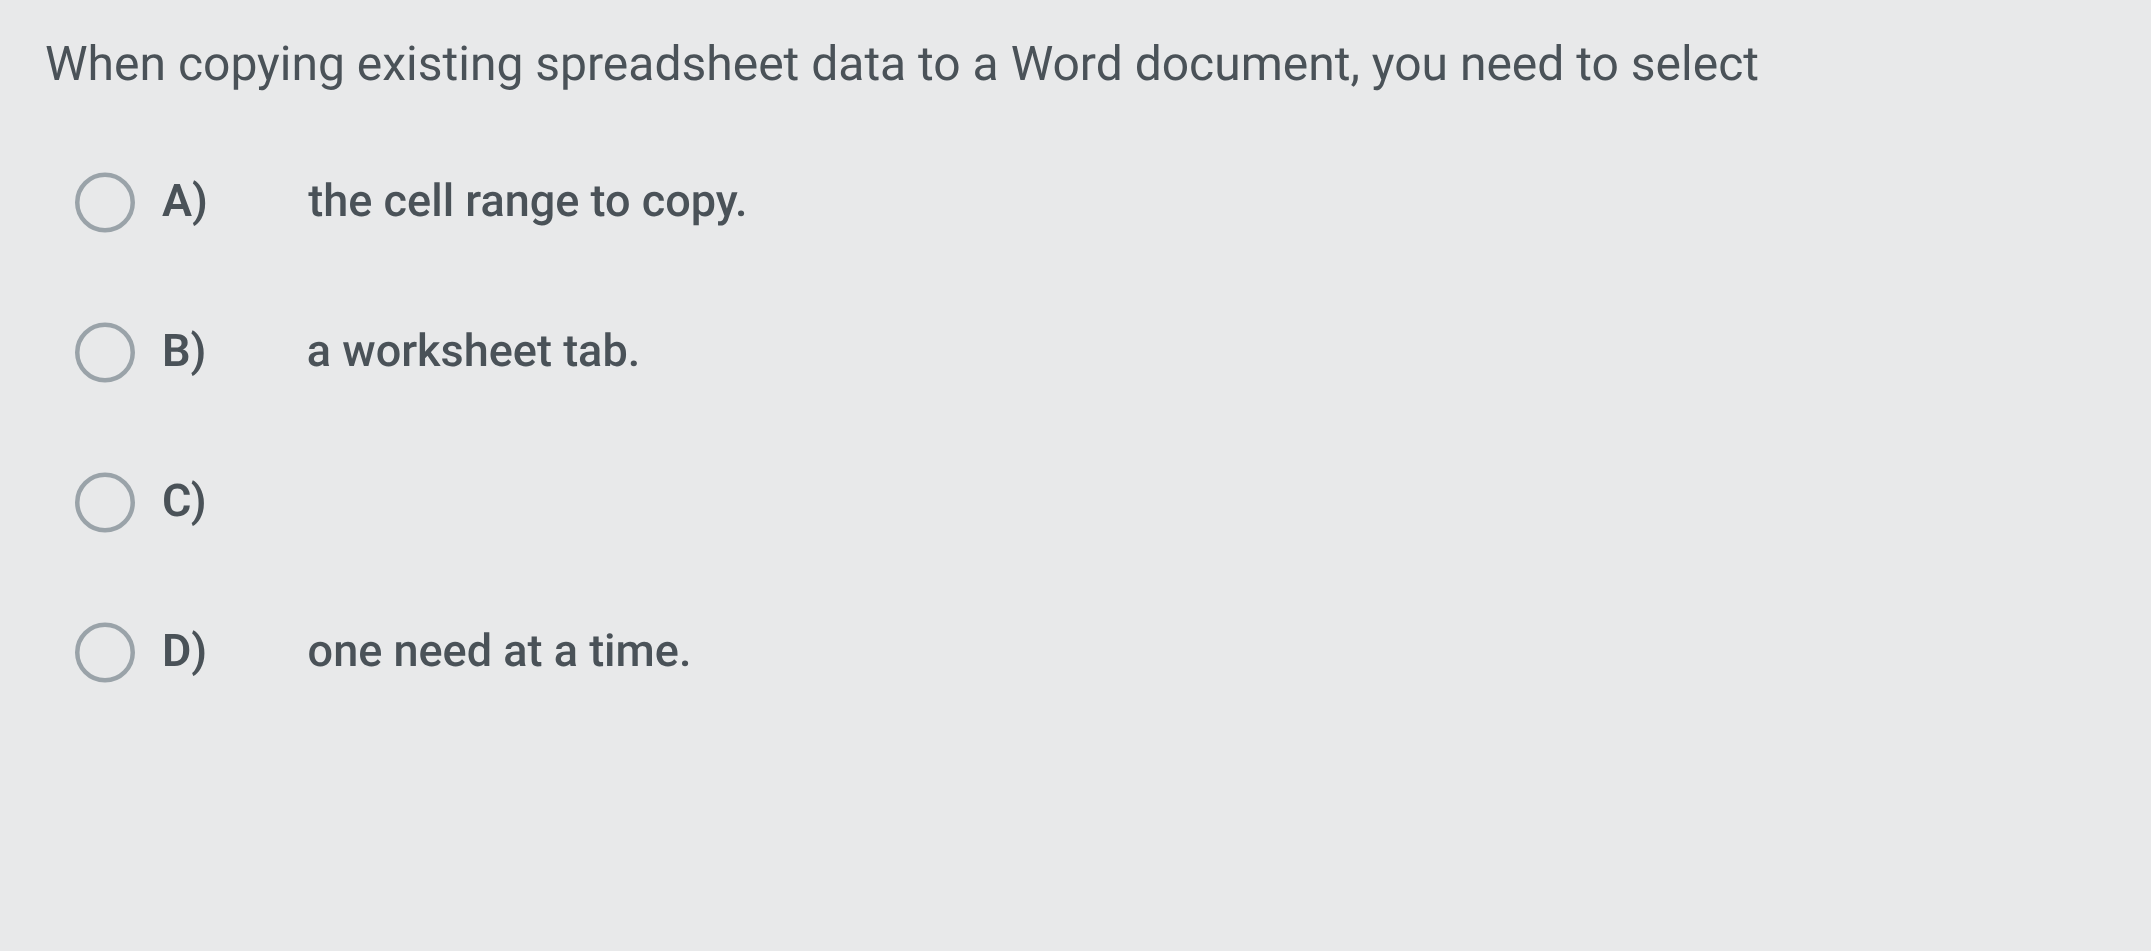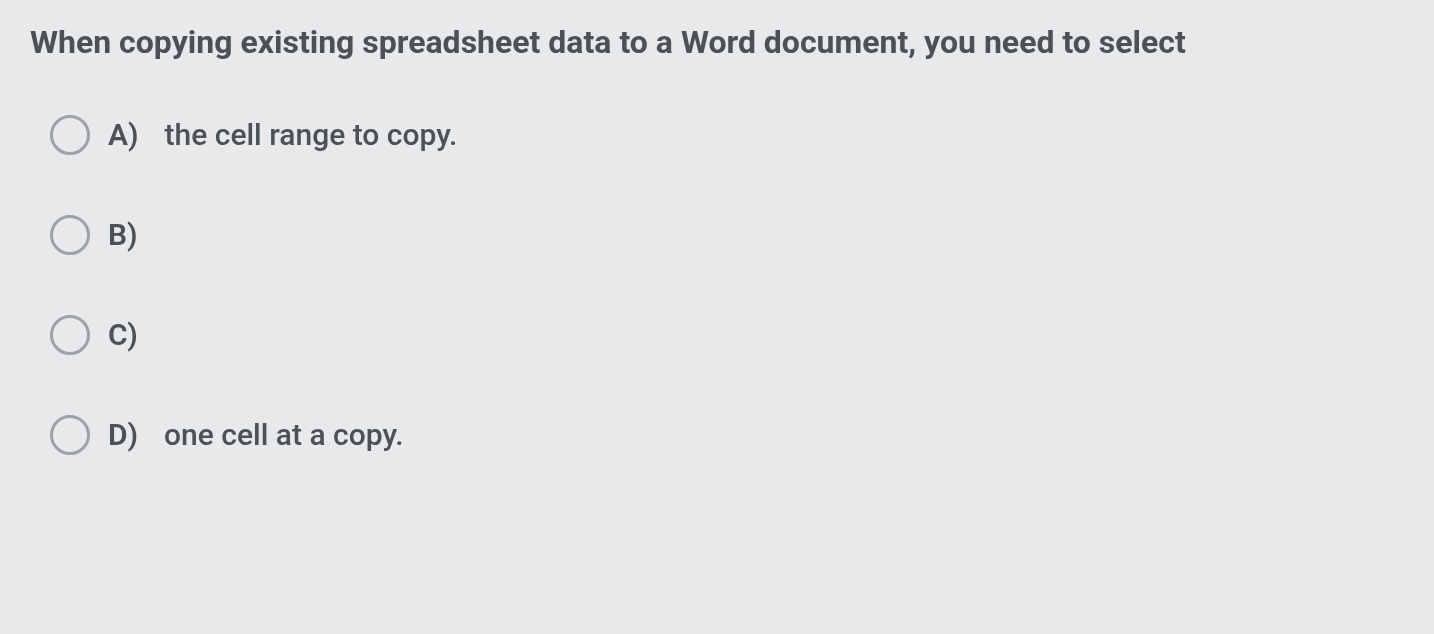--- a/index.html
+++ b/index.html
@@ -10,21 +10,21 @@
     body {
       font-family: -apple-system, BlinkMacSystemFont, 'Segoe UI', Roboto, Arial, sans-serif;
       background: #e8e9ea;
       width: 1434px;
       height: 634px;
       padding: 20px 30px;
       color: #4a5258;
     }
     .question-text {
       font-size: 32px;
-      font-weight: 700;
+      font-weight: 400;
       color: #4a5258;
       margin-bottom: 50px;
       line-height: 1.4;
     }
     .options-container {
       display: flex;
       flex-direction: column;
       gap: 60px;
       padding-left: 20px;
     }
@@ -45,44 +45,46 @@
     .option-label {
       font-size: 30px;
       font-weight: 600;
       color: #4a5258;
       margin-right: 8px;
     }
     .option-text {
       font-size: 30px;
       font-weight: 500;
       color: #4a5258;
+      margin-left: 41px;
     }
   </style>
 </head>
 <body>
 
 <div class="question-text">When copying existing spreadsheet data to a Word document, you need to select</div>
 
 <div class="options-container">
 
   <div class="option-row">
     <div class="radio-circle"></div>
     <span class="option-label">A)</span>
     <span class="option-text">the cell range to copy.</span>
   </div>
 
   <div class="option-row">
     <div class="radio-circle"></div>
     <span class="option-label">B)</span>
+    <span class="option-text">a worksheet tab.</span>
   </div>
 
   <div class="option-row">
     <div class="radio-circle"></div>
     <span class="option-label">C)</span>
   </div>
 
   <div class="option-row">
     <div class="radio-circle"></div>
     <span class="option-label">D)</span>
-    <span class="option-text">one cell at a copy.</span>
+    <span class="option-text">one need at a time.</span>
   </div>
 
 </div>
 
 </body></html>

